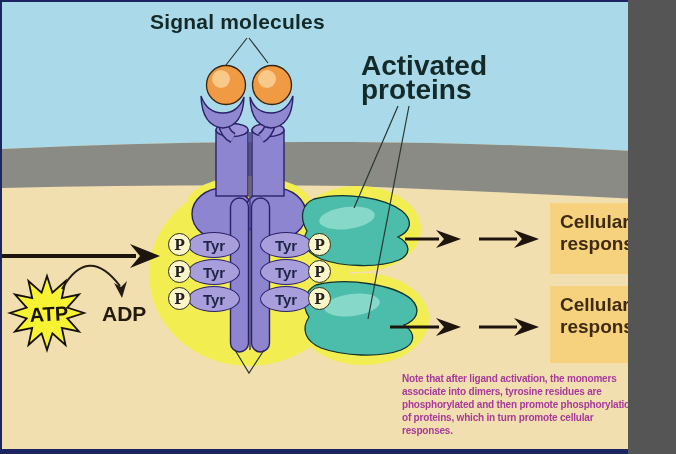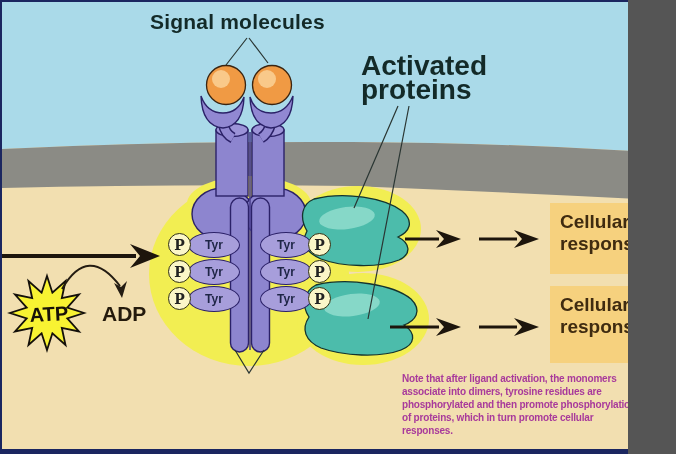--- a/index.html
+++ b/index.html
@@ -12,21 +12,21 @@
   .signal-label{left:148px;top:8px;font-size:21px;color:#132a28;letter-spacing:0.2px;}
   .proteins-label{left:359px;top:52px;width:120px;font-size:28px;line-height:24px;color:#132a28;}
   .atp-label{left:20px;top:301px;width:54px;text-align:center;font-size:20px;color:#181208;transform:rotate(-3deg);}
   .adp-label{left:100px;top:300px;font-size:21px;color:#241a0c;}
   .caption{left:93px;top:371px;width:336px;font-size:21.5px;line-height:29px;color:#33231a;}
   .note{left:400px;top:370px;width:238px;font-size:10px;line-height:13px;
         color:#a83a9b;letter-spacing:-0.2px;}
   .tyr-oval{position:absolute;width:52px;height:26px;background:#a79edb;
             border:1.5px solid #2b2168;border-radius:50%;box-sizing:border-box;
             display:flex;align-items:center;justify-content:center;
-            font-weight:bold;font-size:12px;color:#1e2546;}
+            font-weight:bold;font-size:15px;color:#1e2546;}
   .p-circle{position:absolute;width:23px;height:23px;background:#fbf6c8;
             border:1.5px solid #2f2f12;border-radius:50%;box-sizing:border-box;
             display:flex;align-items:center;justify-content:center;
             font-family:"DejaVu Serif",serif;font-weight:bold;font-size:14px;color:#222;}
   .resp-box{position:absolute;left:548px;width:120px;background:#f6d17e;
             color:#3f2b10;font-weight:bold;font-size:19px;line-height:22px;
             padding:8px 0 0 10px;box-sizing:border-box;}
   .resp-box.b1{top:201px;height:71px;}
   .resp-box.b2{top:284px;height:77px;}
 </style>

